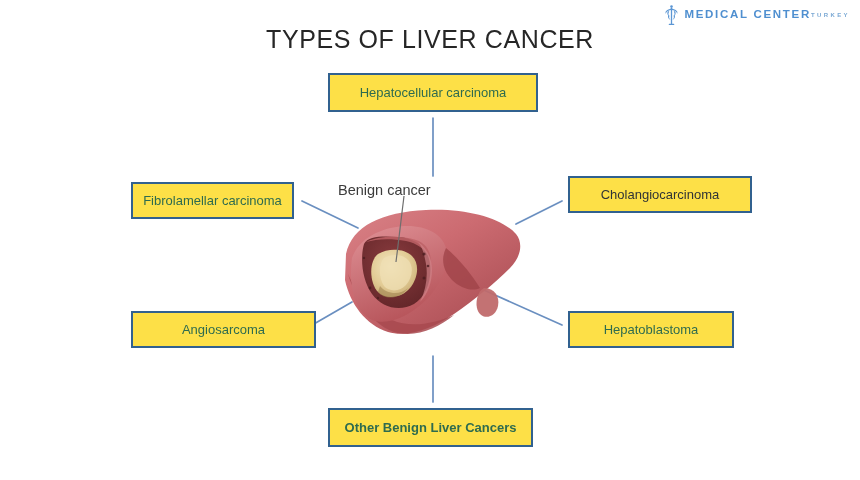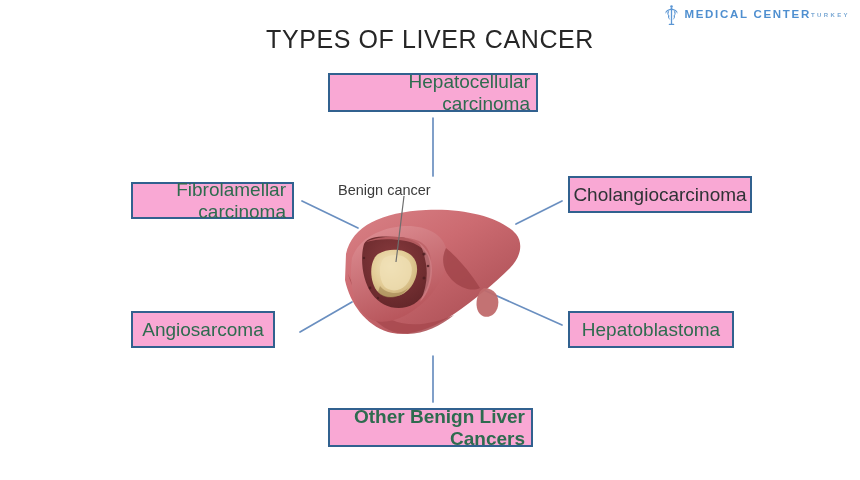--- a/index.html
+++ b/index.html
@@ -39,34 +39,34 @@
     color:#7aa8d4;text-align:center;margin-top:3px;
   }
 
   
   .connectors{position:absolute;left:0;top:0;width:860px;height:480px;}
 
   
   .node{
     position:absolute;
     box-sizing:border-box;
-    background:#f9a8d4;
+    background:#fde047;
     border:2px solid #31618f;
     display:flex;align-items:center;justify-content:center;
-    font-size:19px;
+    font-size:13px;
     color:#2e6b4f;
     text-align:right;
     padding:0 6px;
   }
   .node.gray{color:#2f3336;}
 
   #node-hcc   {left:328px;top:73px; width:210px;height:39px;}
   #node-fibro {left:131px;top:182px;width:163px;height:37px;}
   #node-chol  {left:568px;top:176px;width:184px;height:37px;}
-  #node-angio {left:131px;top:311px;width:144px;height:37px;}
+  #node-angio {left:131px;top:311px;width:185px;height:37px;}
   #node-hblast{left:568px;top:311px;width:166px;height:37px;}
   #node-other {left:328px;top:408px;width:205px;height:39px;font-weight:bold;}
 
   
   .annot-label{
     position:absolute;left:338px;top:182px;
     font-size:14.5px;color:#3c3c3c;
     white-space:nowrap;
   }
 

